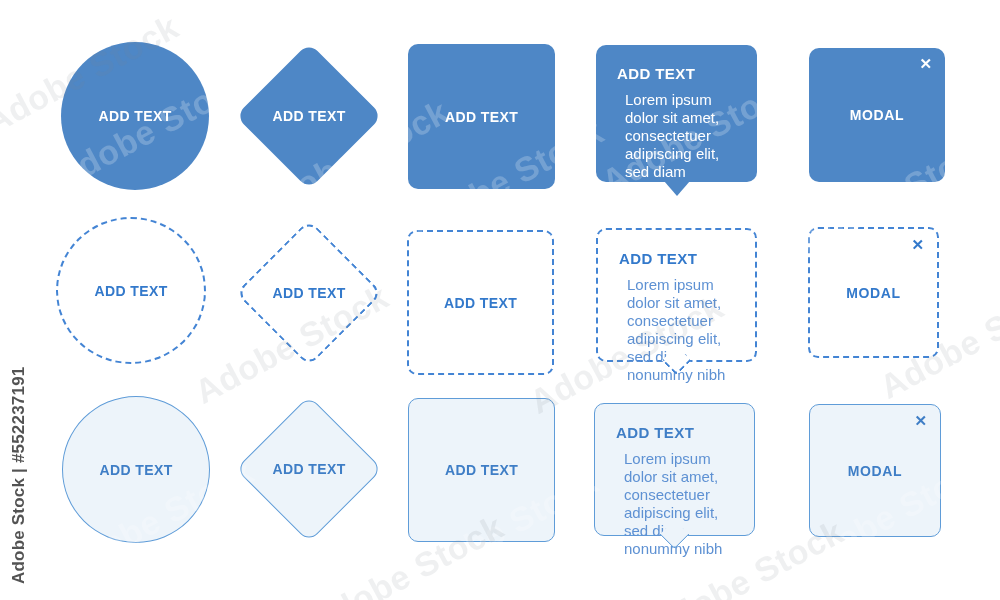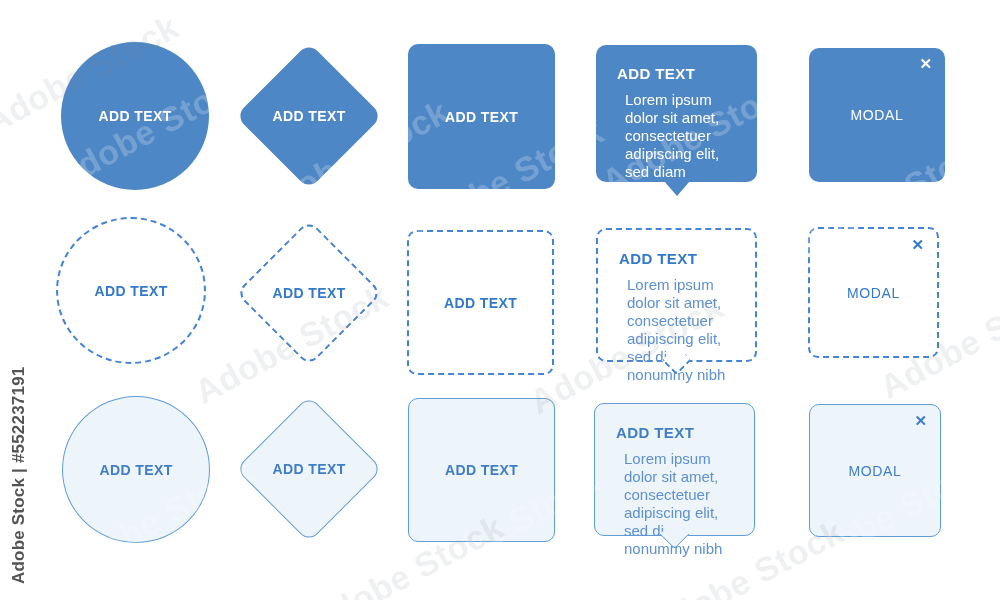--- a/index.html
+++ b/index.html
@@ -51,21 +51,21 @@
   }
   .tail-light{
     position:absolute;bottom:-10px;left:calc(50% - 11px);width:21px;height:21px;
     background:#edf4fa;transform:rotate(45deg);
     border-right:1.5px solid #5f9cd8;border-bottom:1.5px solid #5f9cd8;
     border-bottom-right-radius:4px;
   }
 
   
   .modal{position:absolute;border-radius:10px;display:flex;align-items:center;justify-content:center;}
-  .modal-label{font-weight:normal;font-size:14px;letter-spacing:.6px;}
+  .modal-label{font-weight:bold;font-size:14px;letter-spacing:.6px;}
   .modal-close{
     position:absolute;top:8px;right:13px;font-weight:bold;font-size:15px;
     line-height:1;cursor:pointer;
   }
 
   
   .wm{
     position:absolute;font-weight:bold;font-size:34px;white-space:nowrap;
     transform:rotate(-28deg);pointer-events:none;z-index:6;letter-spacing:.5px;
   }

